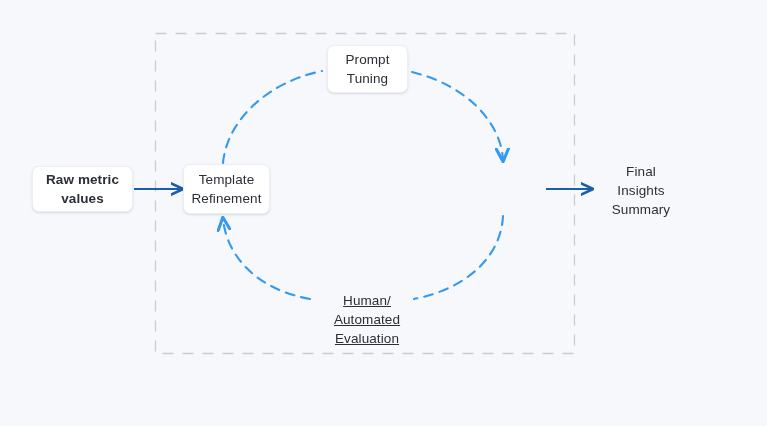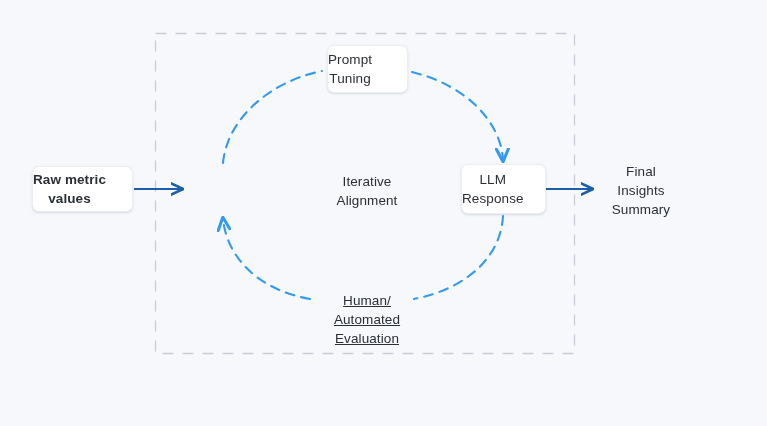--- a/index.html
+++ b/index.html
@@ -24,20 +24,21 @@
   }
   .node-box {
     position: absolute;
     box-sizing: border-box;
     background: #ffffff;
     border: 1px solid #eceef3;
     border-radius: 7px;
     box-shadow: 0 1px 3px rgba(30, 40, 70, 0.10), 0 1px 1px rgba(30,40,70,0.05);
     display: flex;
     align-items: center;
+    justify-content: center;
     text-align: center;
     color: #2b2f36;
     font-size: 13.5px;
     line-height: 1.42;
     letter-spacing: 0.1px;
     z-index: 5;
   }
   .plain-label {
     position: absolute;
     text-align: center;
@@ -79,33 +80,31 @@
 
     <path d="M 503 216 C 501 257, 466 289, 414 299" fill="none" stroke="#339af0" stroke-width="2.1" stroke-linecap="round" stroke-dasharray="9 7"></path>
     <path d="M 310 299 C 259 290, 227 258, 223 219" fill="none" stroke="#339af0" stroke-width="2.1" stroke-linecap="round" stroke-dasharray="9 7" marker-end="url(#arrow-dashed)"></path>
   </svg>
 
   <div class="node-box" style="left:32px; top:166px; width:101px; height:46px;font-weight:bold;">
     <span class="node-text">Raw metric
 values</span>
   </div>
 
+  <div class="node-box" style="left:183px; top:164px; width:87px; height:50px;">
+    <span class="node-text">Template
+Refinement</span>
+  </div>
 
   <div class="node-box" style="left:327px; top:45px; width:81px; height:48px;">
     <span class="node-text">Prompt
 Tuning</span>
   </div>
 
-  <div class="node-box" style="left:461px; top:164px; width:85px; height:50px;">
-    <span class="node-text">LLM
-Response</span>
-  </div>
 
-  <div class="plain-label" style="left:301px; top:172px; width:132px;">Iterative
-Alignment</div>
 
   <div class="plain-label" style="left:297px; top:291px; width:140px;text-decoration:underline;">Human/
 Automated
 Evaluation</div>
 
   <div class="plain-label" style="left:596px; top:162px; width:90px;">Final
 Insights
 Summary</div>
 
 </div>

